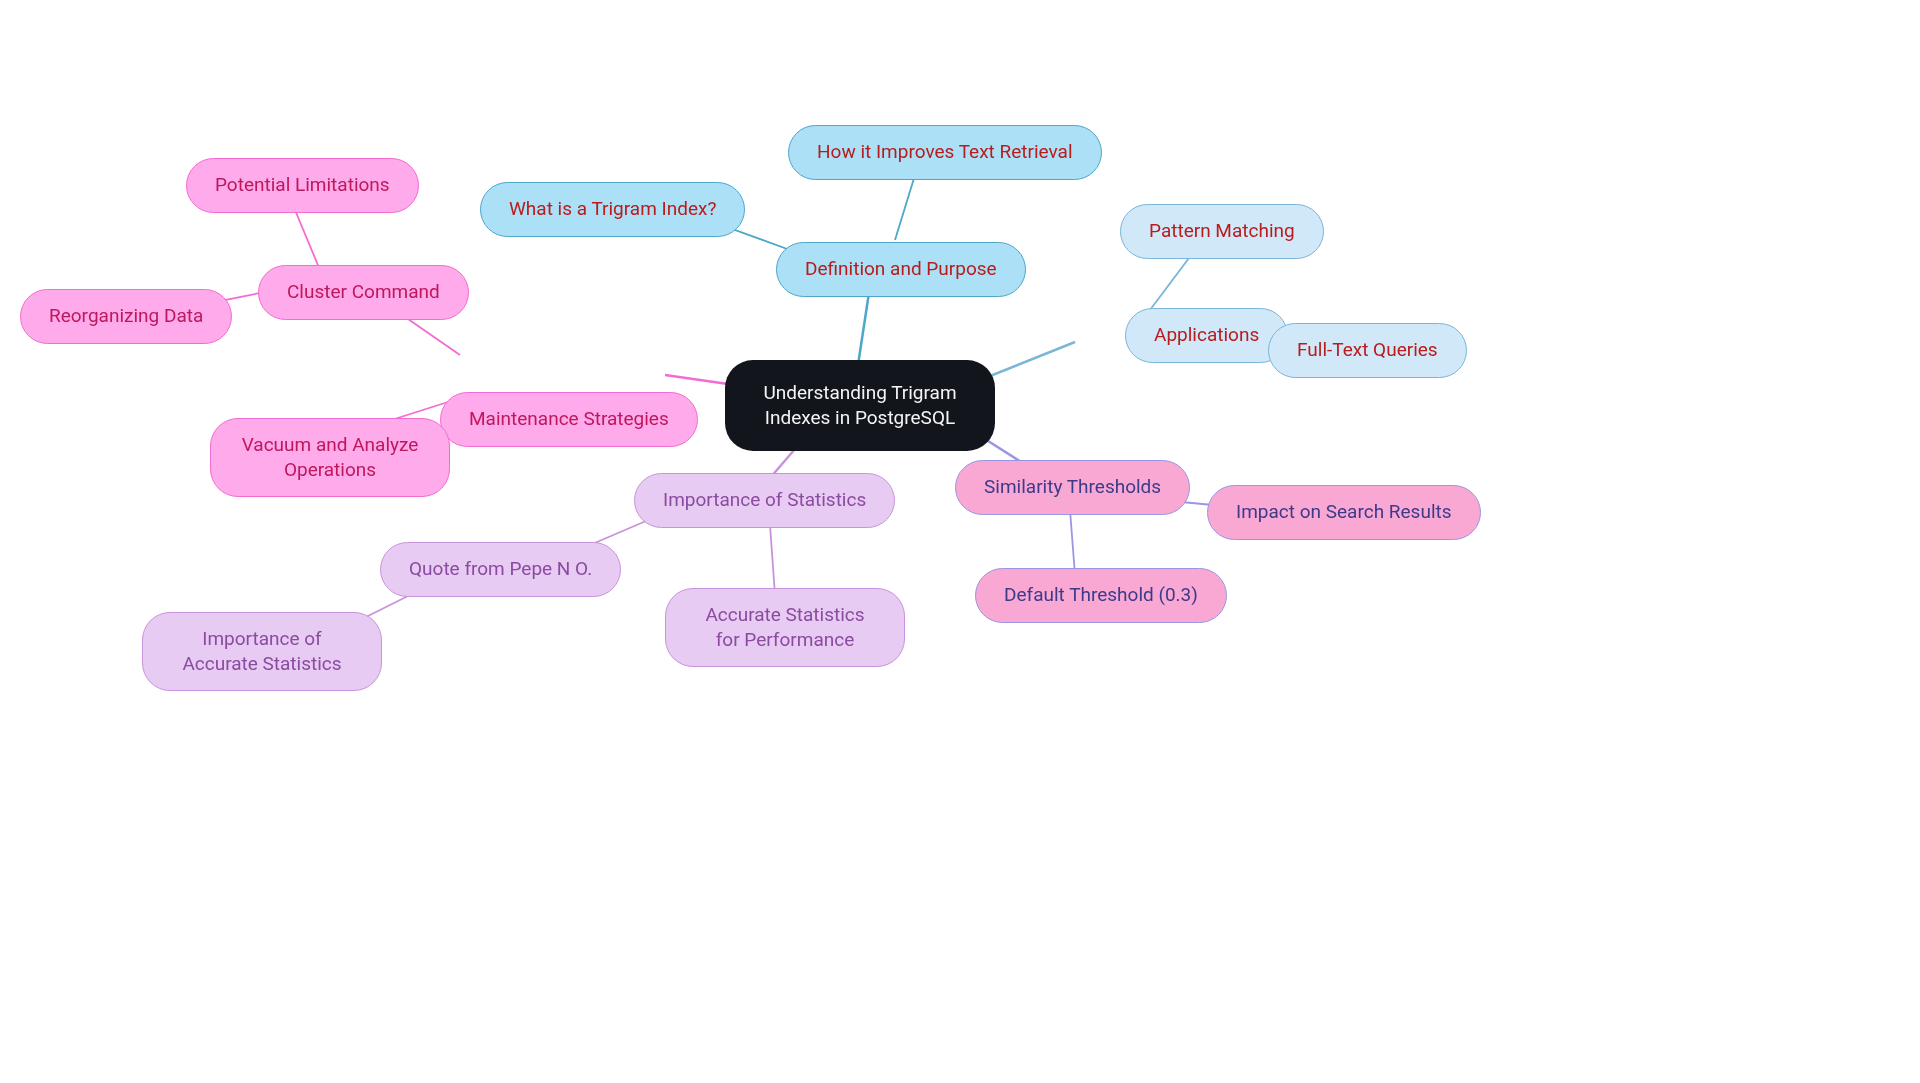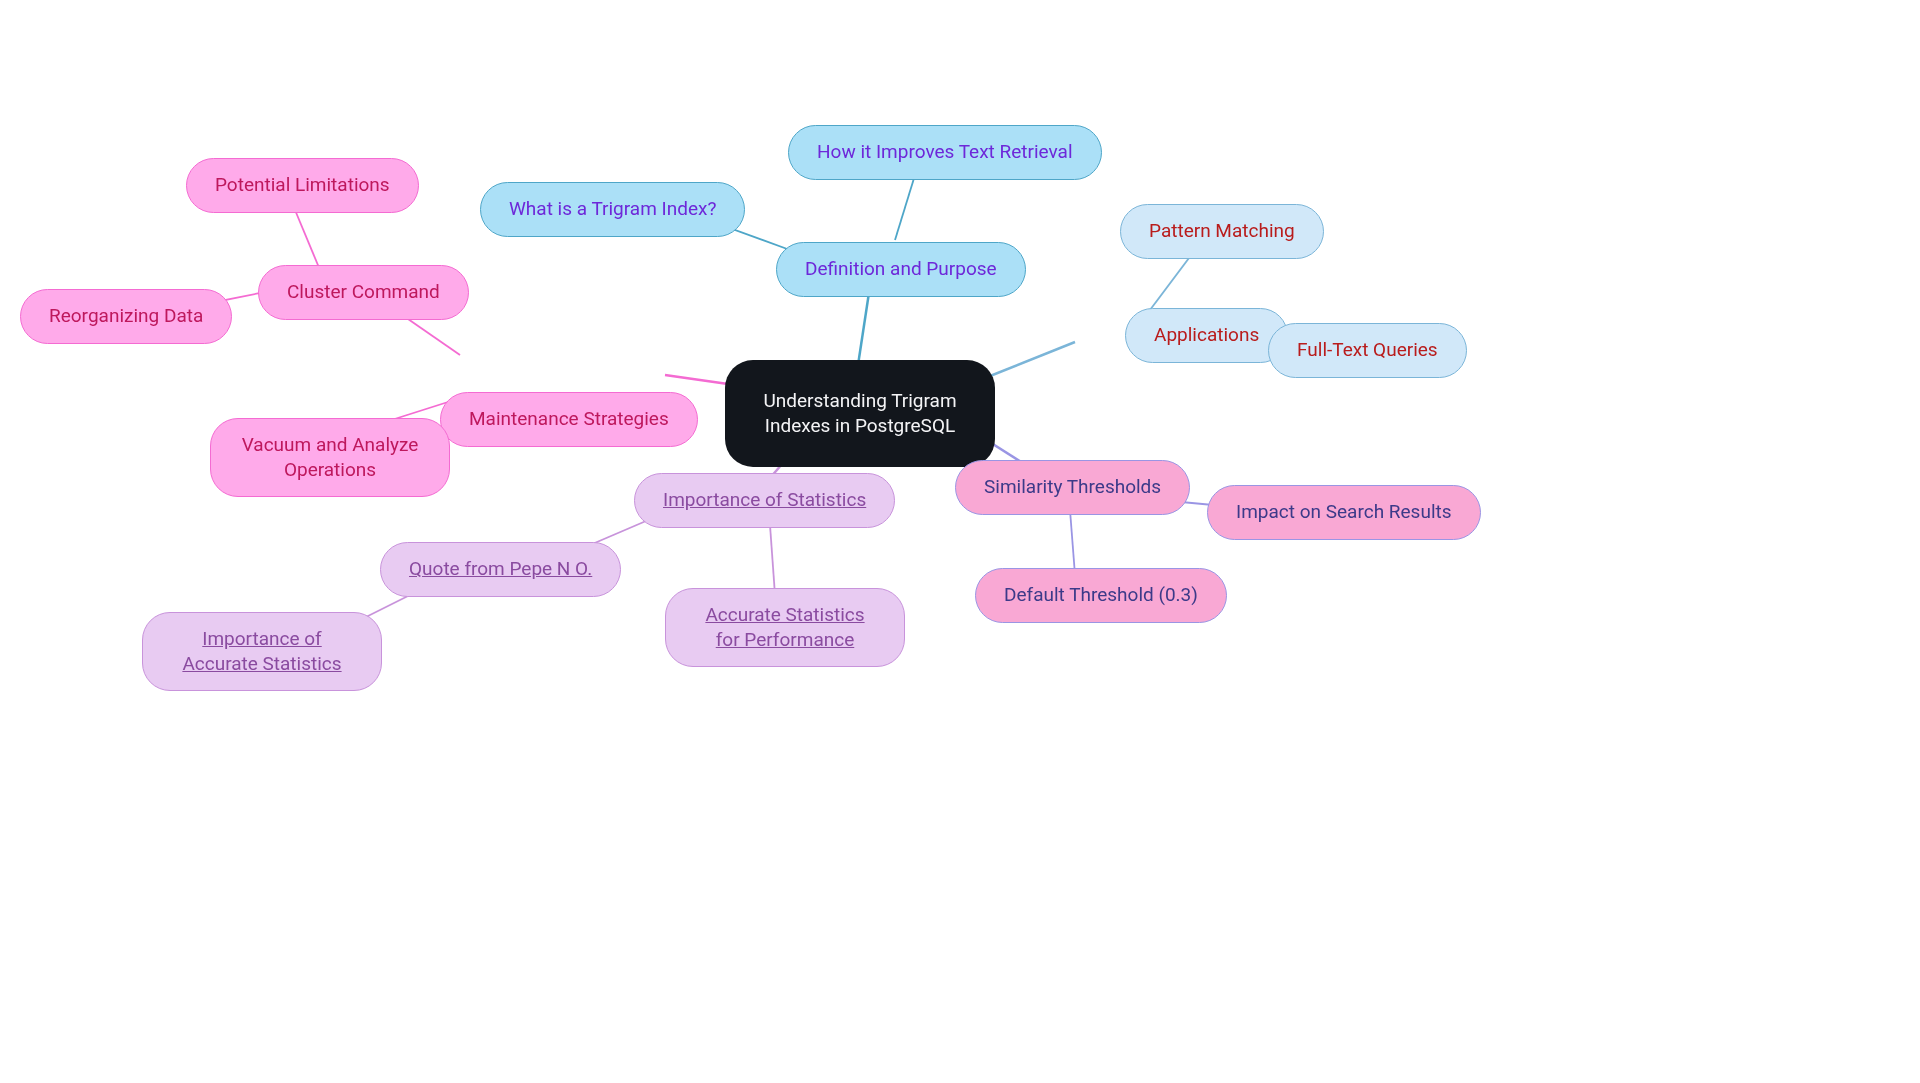--- a/index.html
+++ b/index.html
@@ -28,30 +28,30 @@
     padding: 14px 28px;
     font-size: 19px;
     line-height: 1.3;
     border: 1.5px solid transparent;
   }
   .center {
     background: #12161c;
     color: #f4f4f6;
     font-size: 19px;
     width: 270px;
-    padding: 28px 24px;
+    padding: 20px 24px;
   }
   
-  .blue1 { background:#abe0f7; border-color:#4ea6c8; color:#6d28d9; }
+  .blue1 { background:#abe0f7; border-color:#4ea6c8; color:#b91c1c; }
   
   .lblue { background:#d1e8f9; border-color:#7bb5d8; color:#b91c1c; }
   
   .purple { background:#f9a8d4; border-color:#9a95e4; color:#3c3a89; }
   
-  .orchid { background:#e8cbf2; border-color:#c893db; color:#8a4ba0;text-decoration:underline; }
+  .orchid { background:#e8cbf2; border-color:#c893db; color:#8a4ba0; }
   
   .pink { background:#ffaaea; border-color:#f46bd2; color:#be185d; }
   .w2 { max-width: 240px; }
 </style>
 </head>
 <body>
 
 <svg class="connectors">
 
   <line x1="858" y1="365" x2="870" y2="286" stroke="#4ea6c8" stroke-width="2.5"></line>

